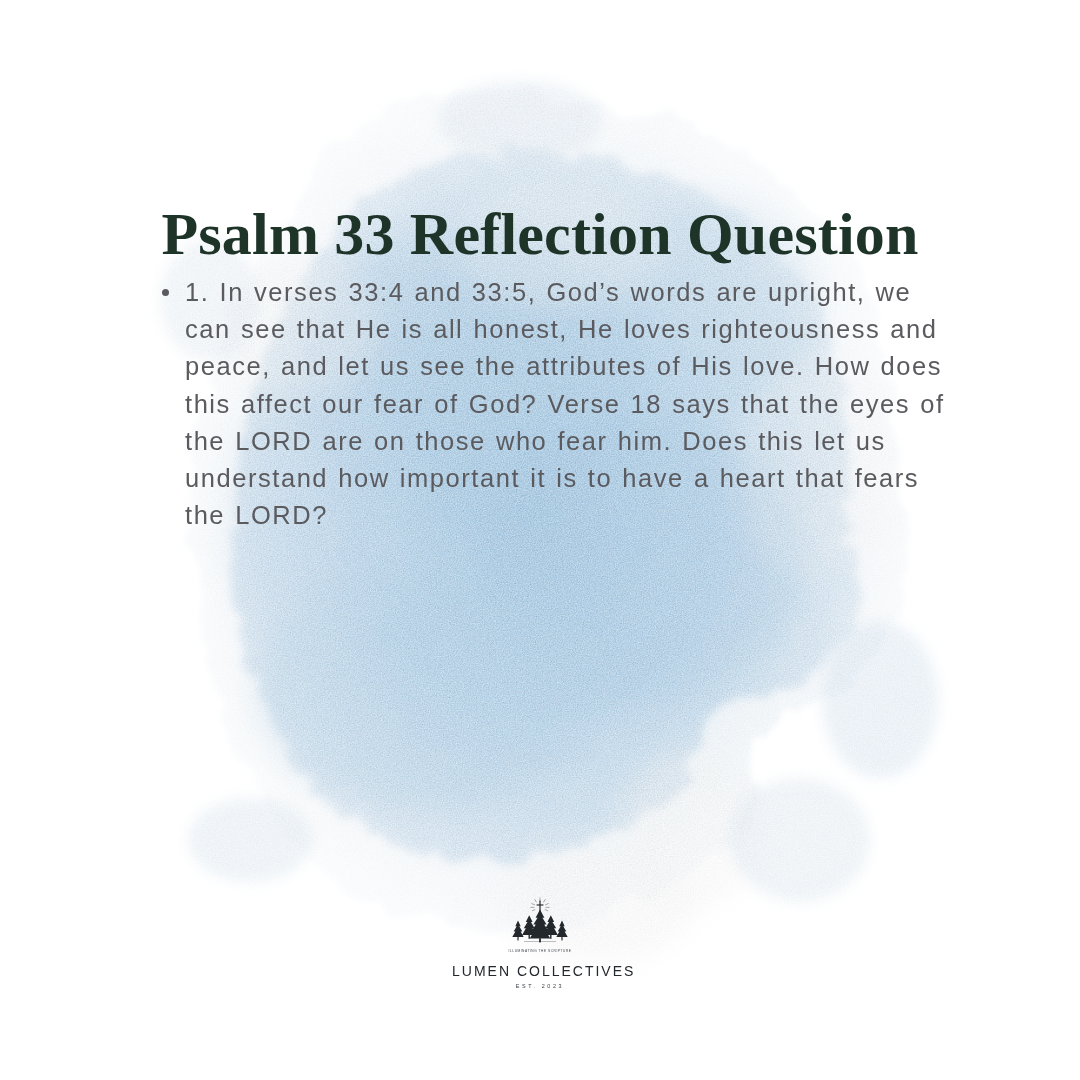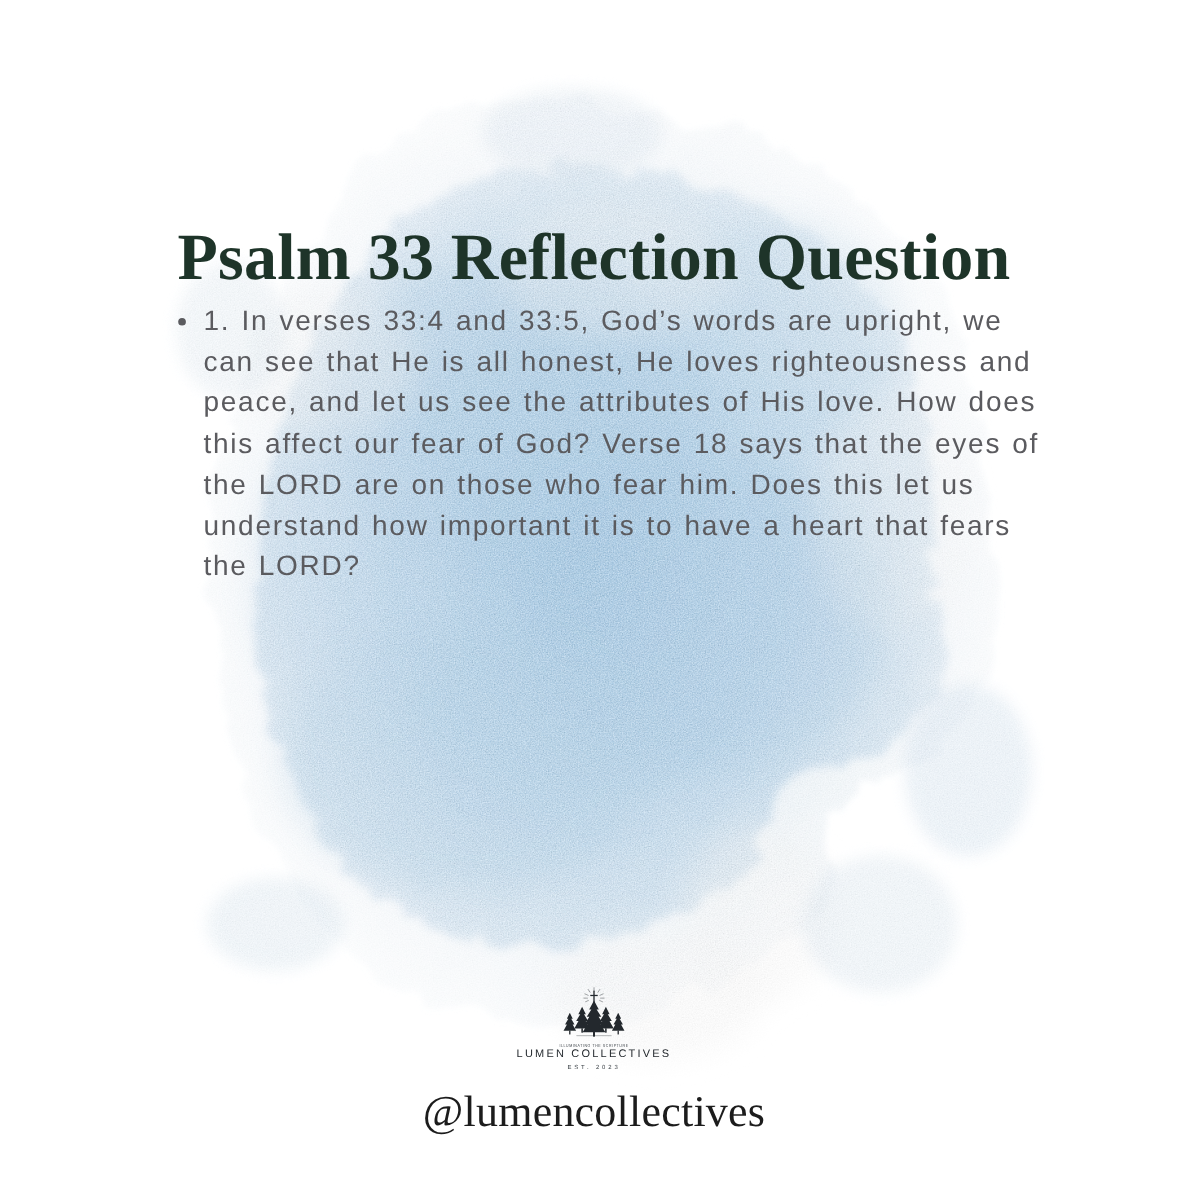--- a/index.html
+++ b/index.html
@@ -99,24 +99,24 @@
     font-family: "Liberation Sans", sans-serif;
     font-size: 3.2px;
     letter-spacing: 0.55px;
     color: #3a4046;
     margin-top: 1px;
     white-space: nowrap;
     transform: scaleY(1.25);
   }
   .logo-wordmark {
     font-family: "Liberation Sans", sans-serif;
-    font-size: 10px;
+    font-size: 14px;
     letter-spacing: 2.0px;
     color: #23282d;
-    margin-top: 0;
+    margin-top: 10px;
     white-space: nowrap;
   }
   .logo-est {
     font-family: "Liberation Sans", sans-serif;
     font-size: 5.4px;
     letter-spacing: 2.6px;
     color: #3a4046;
     margin-top: 4px;
     white-space: nowrap;
   }
@@ -310,16 +310,15 @@
           <g opacity="0.6">
             <rect x="30.0" y="45.4" width="32.0" height="0.5"></rect>
           </g>
         </g>
       </svg>
       <div class="logo-tagline">ILLUMINATING THE SCRIPTURE</div>
       <div class="logo-wordmark">LUMEN COLLECTIVES</div>
       <div class="logo-est">EST. 2023</div>
     </div>
 
-    <div class="social-handle">@lumencollectives</div>
 
   </div>
 </div>
 
 </body></html>

